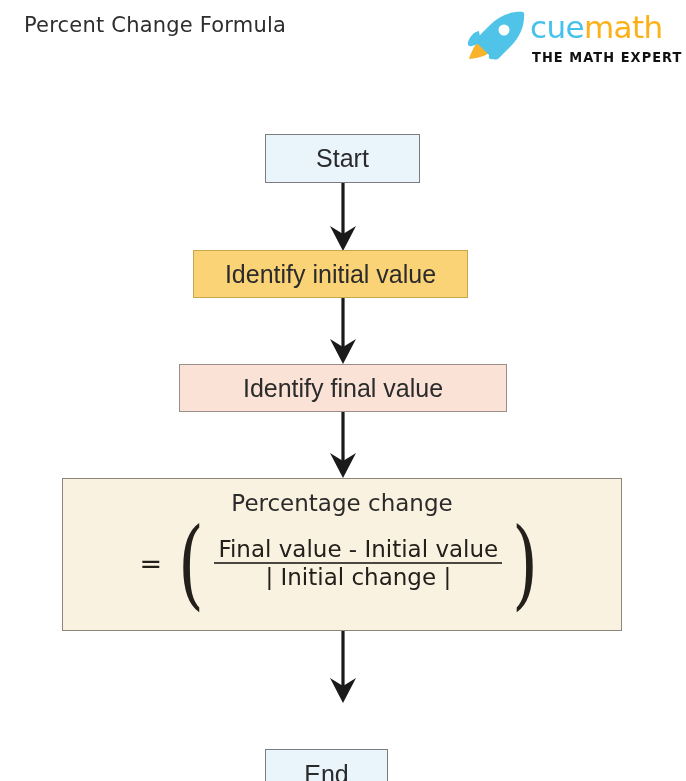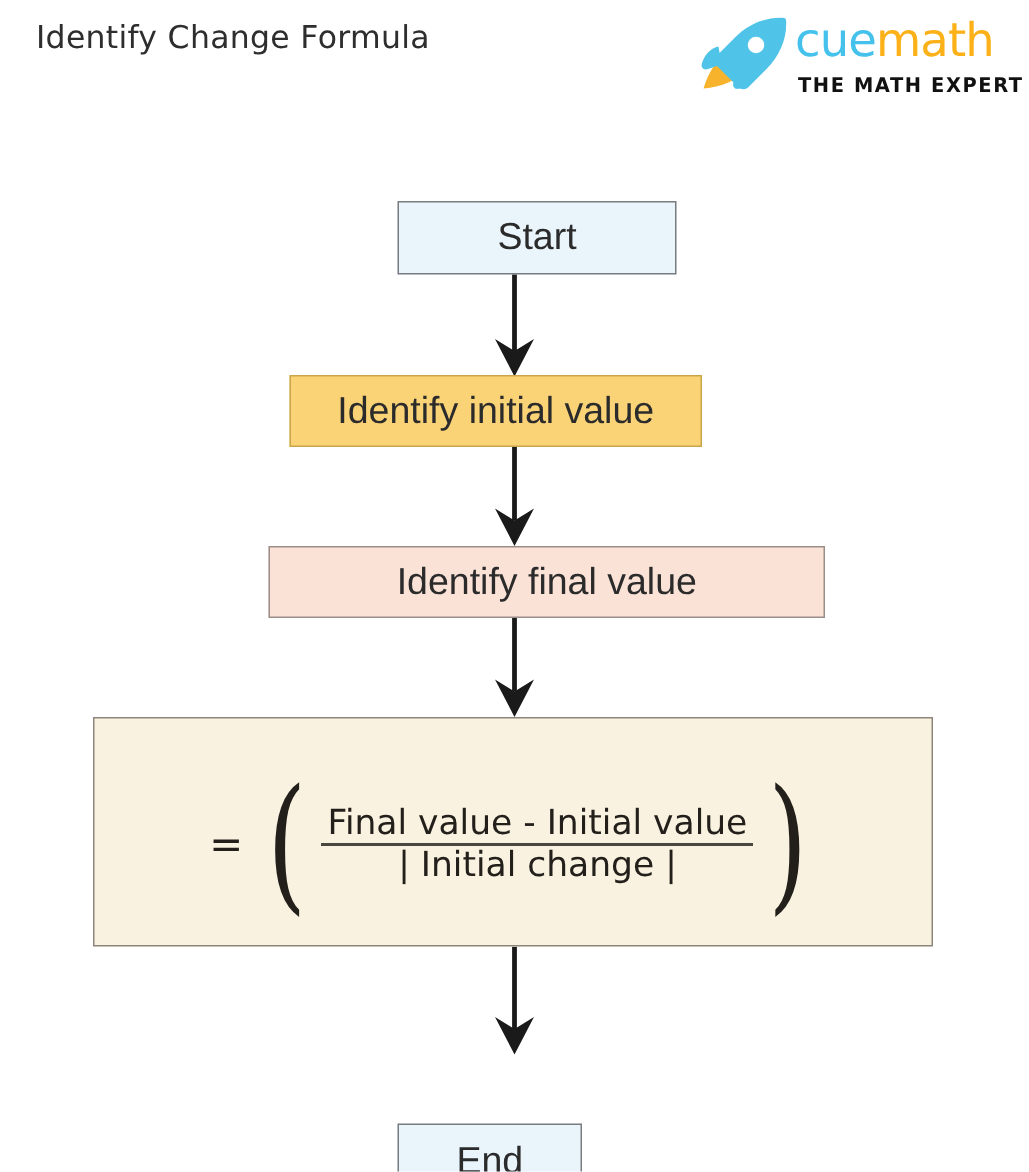--- a/index.html
+++ b/index.html
@@ -75,40 +75,40 @@
     display: flex;
     align-items: center;
     justify-content: center;
     font-size: 25px;
     color: #2b2b2b;
     white-space: nowrap;
   }
 
   #node-start {
     left: 265px;  top: 134px;
-    width: 186px; height: 49px;
+    width: 155px; height: 49px;
     background: #E9F4FB;
     border: 1.6px solid #7a7d80;
   }
   #node-end {
     left: 265px;  top: 703px;
     width: 123px; height: 50px;
     background: #E9F4FB;
     border: 1.6px solid #7a7d80;
     margin-top: 46px;
   }
   #node-initial {
     left: 193px;  top: 250px;
     width: 275px; height: 48px;
     background: #FBD377;
     border: 1.6px solid #C9A64A;
   }
   #node-final {
     left: 179px;  top: 364px;
-    width: 371px; height: 48px;
+    width: 328px; height: 48px;
     background: #FAE2D6;
     border: 1.6px solid #9b8e88;
     text-align: center;
   }
 
   
   #node-formula {
     position: absolute;
     left: 62px;  top: 478px;
     width: 560px; height: 153px;
@@ -177,21 +177,21 @@
     margin-left: 4px;
     white-space: nowrap;
   }
 
   
   .arrow { position: absolute; }
 </style>
 </head>
 <body>
 
-<div id="page-title">Identify Change Formula</div>
+<div id="page-title">Percent Change Formula</div>
 
 <div id="brand-logo">
 
   <svg id="rocket-icon" viewBox="0 0 62 52">
 
     <path d="M3 49 C6 39 11 31 17 26 L30 38 C24 44 15 48 3 49 Z" fill="#F7B32B"></path>
 
     <path d="M57 2 C45 1 33 6 24 15 L12 27 C10 29 10 32 12 34 L26 48
              C28 50 31 50 33 48 L45 36 C54 27 59 15 58 3 Z" fill="#4FC3E8"></path>
 
@@ -227,20 +227,21 @@
   <path d="M6 47 L19 72 L32 47 L19 55 Z" fill="#1a1a1a"></path>
 </svg>
 
 <div class="node" id="node-start">Start</div>
 
 <div class="node" id="node-initial">Identify initial value</div>
 
 <div class="node" id="node-final">Identify final value</div>
 
 <div id="node-formula">
+  <div id="formula-heading">Percentage change</div>
 
   <div id="formula-expression">
     <span id="equals-sign">=</span>
 
     <span class="paren" id="paren-open">(</span>
 
     <span id="fraction">
       <span id="fraction-numerator">Final value - Initial value</span>
       <div id="fraction-bar"></div>
       <span id="fraction-denominator">| Initial change |</span>

